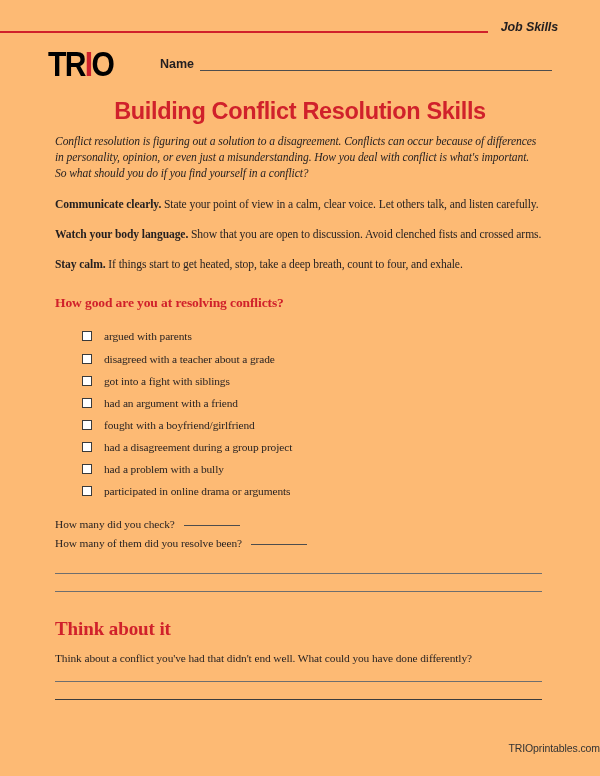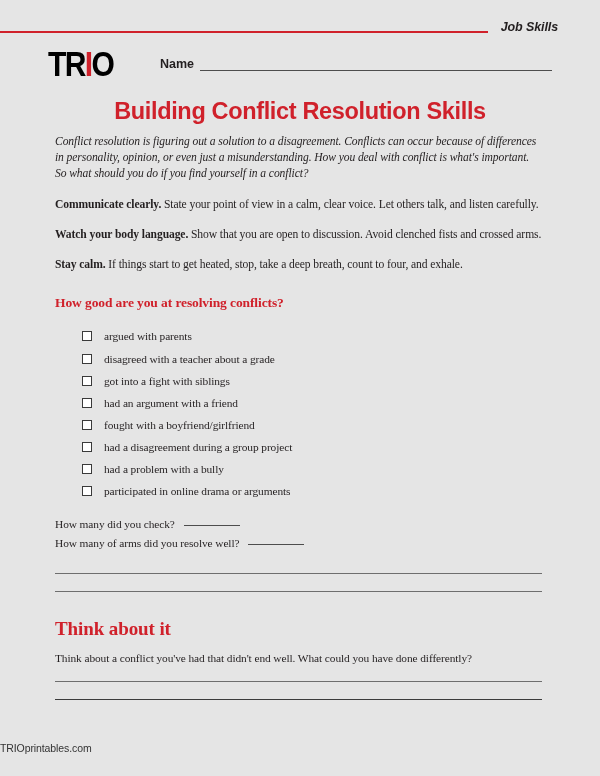--- a/index.html
+++ b/index.html
@@ -13,21 +13,21 @@
     position: relative;
     font-family: "Liberation Sans", sans-serif;
     color: #231f20;
     overflow: hidden;
   }
 
   
   .page {
     position: absolute;
     inset: 0;
-    background: #e5e5e5;
+    background: #fdba74;
   }
 
   
   .header-rule-row {
     position: absolute;
     top: 24px;
     left: 0;
     width: 600px;
     height: 20px;
   }
@@ -227,21 +227,21 @@
     letter-spacing: -0.1px;
     color: #231f20;
   }
 
   
   .footer {
     position: absolute;
     bottom: 22px;
     left: 0;
     width: 600px;
-    text-align: left;
+    text-align: right;
     font-size: 10.5px;
     letter-spacing: -0.1px;
     color: #333;
   }
 </style>
 </head>
 <body>
 
 <div class="page">
 
@@ -304,21 +304,21 @@
         <span class="citem">participated in online drama or arguments</span>
       </li>
     </ul>
 
     <div class="qblock">
       <div class="qrow">
         <span class="qtext">How many did you check?</span>
         <span class="short-rule"></span>
       </div>
       <div class="qrow">
-        <span class="qtext">How many of arms did you resolve well?</span>
+        <span class="qtext">How many of them did you resolve been?</span>
         <span class="short-rule"></span>
       </div>
     </div>
 
     <div class="full-rule"></div>
     <div class="full-rule"></div>
 
     <h2 class="think-head">Think about it</h2>
     <p class="think-sub">Think about a conflict you've had that didn't end well. What could you have done differently?</p>
 

